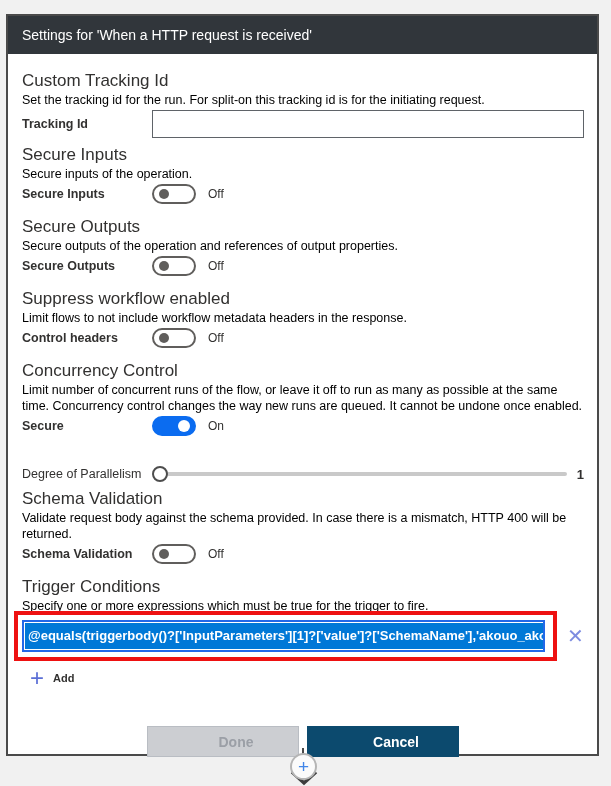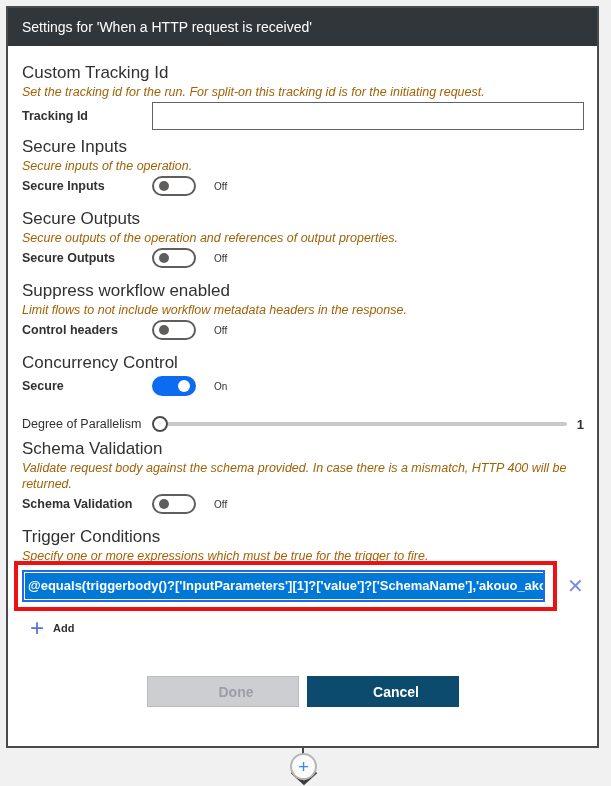--- a/index.html
+++ b/index.html
@@ -6,21 +6,21 @@
   html,body { width: 611px; height: 786px; }
   body {
     position: relative;
     background: #f1f1f1;
     font-family: "Liberation Sans", sans-serif;
     color: #323130;
     overflow: hidden;
   }
   .dialog {
     position: absolute;
-    left: 6px; top: 6px;
+    left: 6px; top: 14px;
     width: 593px; height: 742px;
     background: #ffffff;
     border: 2px solid #4a4a4a;
   }
   .titlebar {
     height: 38px;
     background: #31363b;
     color: #ffffff;
     font-size: 14px;
     display: flex;
@@ -32,23 +32,22 @@
     height: 700px;
   }
   h2.section {
     font-size: 17px;
     font-weight: 400;
     color: #323130;
     line-height: 22px;
   }
   .desc {
     font-size: 12.5px;
-    color: #a16207;
+    color: #000000;
     line-height: 16px;
-    font-style: italic;
   }
   .row {
     display: flex;
     align-items: center;
     margin-top: 2px;
     margin-bottom: 12px;
     height: 20px;
   }
   .rowlabel {
     width: 130px;
@@ -79,23 +78,23 @@
   }
   .toggle .knob {
     position: absolute;
     width: 10px; height: 10px;
     border-radius: 50%;
     background: #605e5c;
     top: 3px; left: 5px;
   }
   .toggle.on { background: #0b6cf0; border-color: #0b6cf0; }
   .toggle.on .knob { background: #fff; left: auto; right: 4px; width: 12px; height: 12px; top: 2px; }
-  .state { margin-left: 18px; font-size: 10px; color: #323130; }
-
-  .slider-row { display: flex; align-items: center; margin-top: 18px; margin-bottom: 4px; height: 20px; }
+  .state { margin-left: 12px; font-size: 12px; color: #323130; }
+
+  .slider-row { display: flex; align-items: center; margin-top: 28px; margin-bottom: 4px; height: 20px; }
   .slider-row .rowlabel { font-weight: normal; }
   .slider-knob {
     width: 16px; height: 16px;
     border: 2.5px solid #4d4d4d;
     border-radius: 50%;
     background: #fff;
     flex: none;
     z-index: 1;
     cursor: pointer;
   }
@@ -238,20 +237,21 @@
     <div class="desc">Limit flows to not include workflow metadata headers in the response.</div>
     <div class="row">
       <span class="rowlabel">Control headers</span>
       <span class="toggle">
           <span class="knob"></span>
         </span>
       <span class="state">Off</span>
     </div>
 
     <h2 class="section">Concurrency Control</h2>
+    <div class="desc">Limit number of concurrent runs of the flow, or leave it off to run as many as possible at the same time. Concurrency control changes the way new runs are queued. It cannot be undone once enabled.</div>
     <div class="row" style="margin-bottom:0;">
       <span class="rowlabel">Secure</span>
       <span class="toggle on">
           <span class="knob"></span>
         </span>
       <span class="state">On</span>
     </div>
 
     <div class="slider-row">
       <span class="rowlabel">Degree of Parallelism</span>

